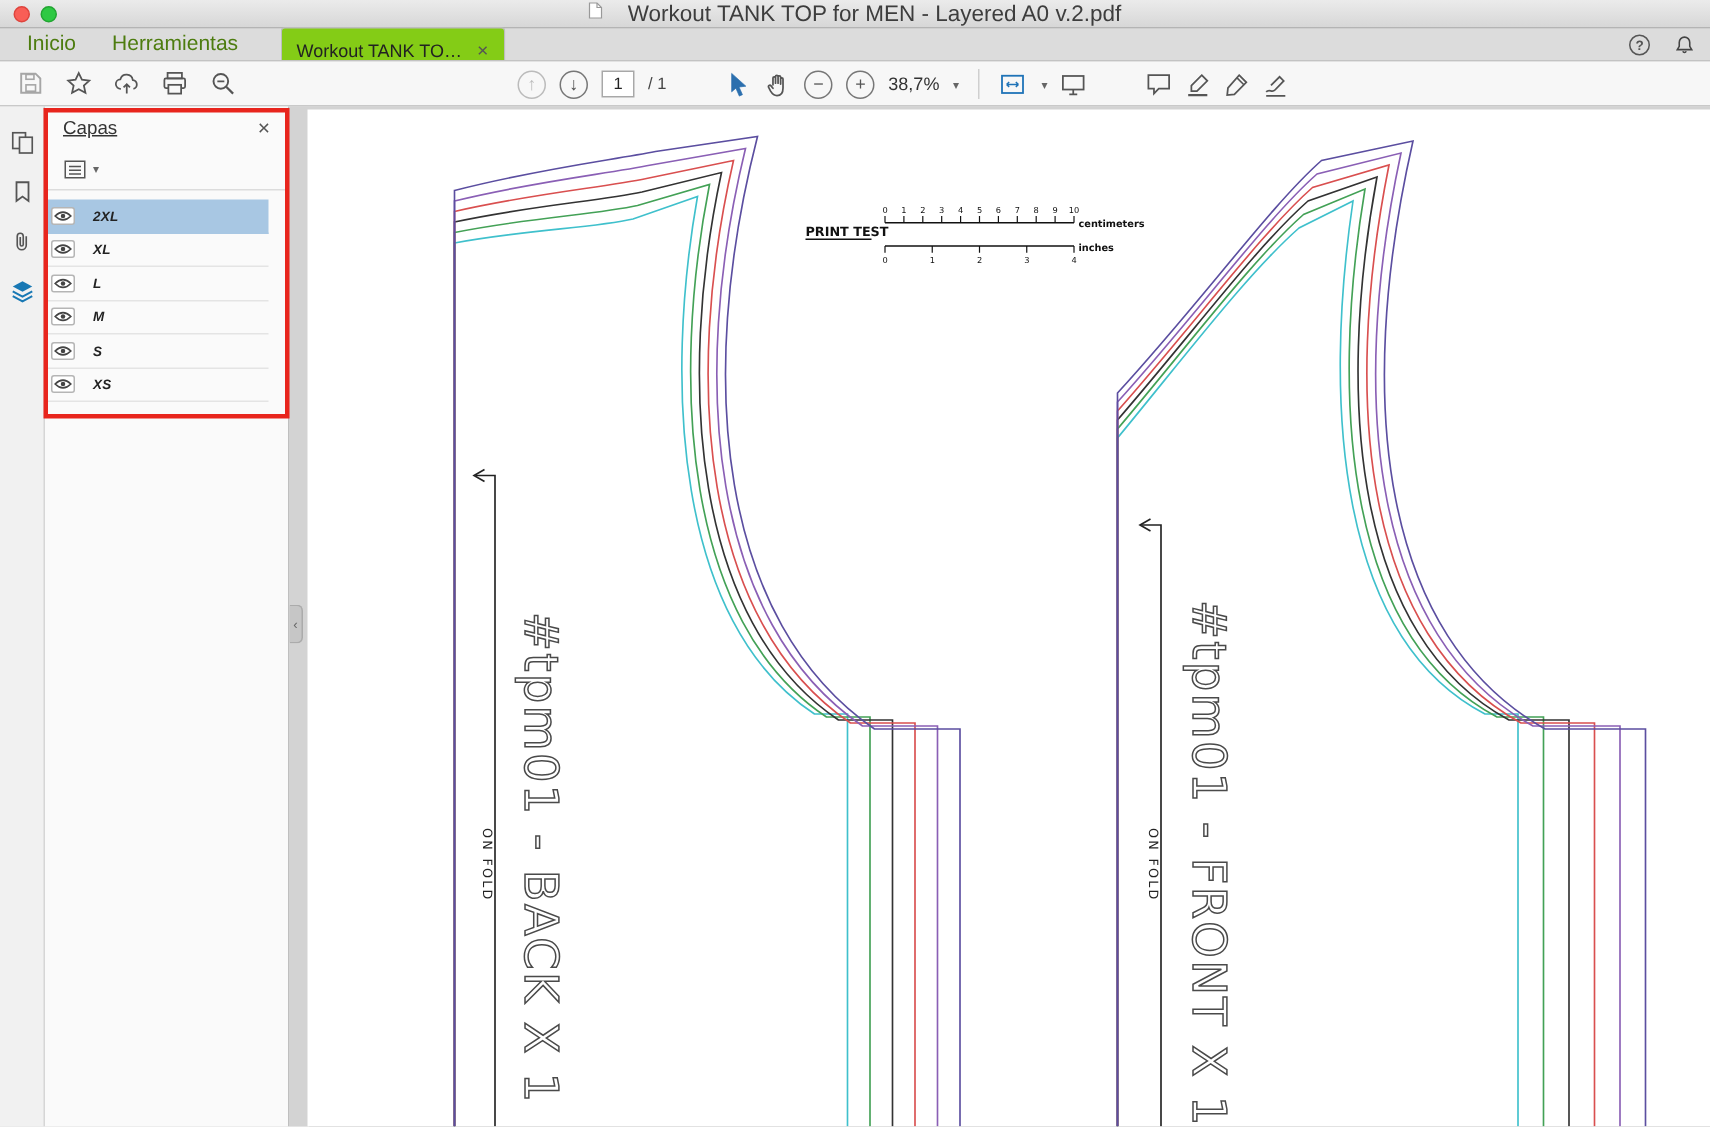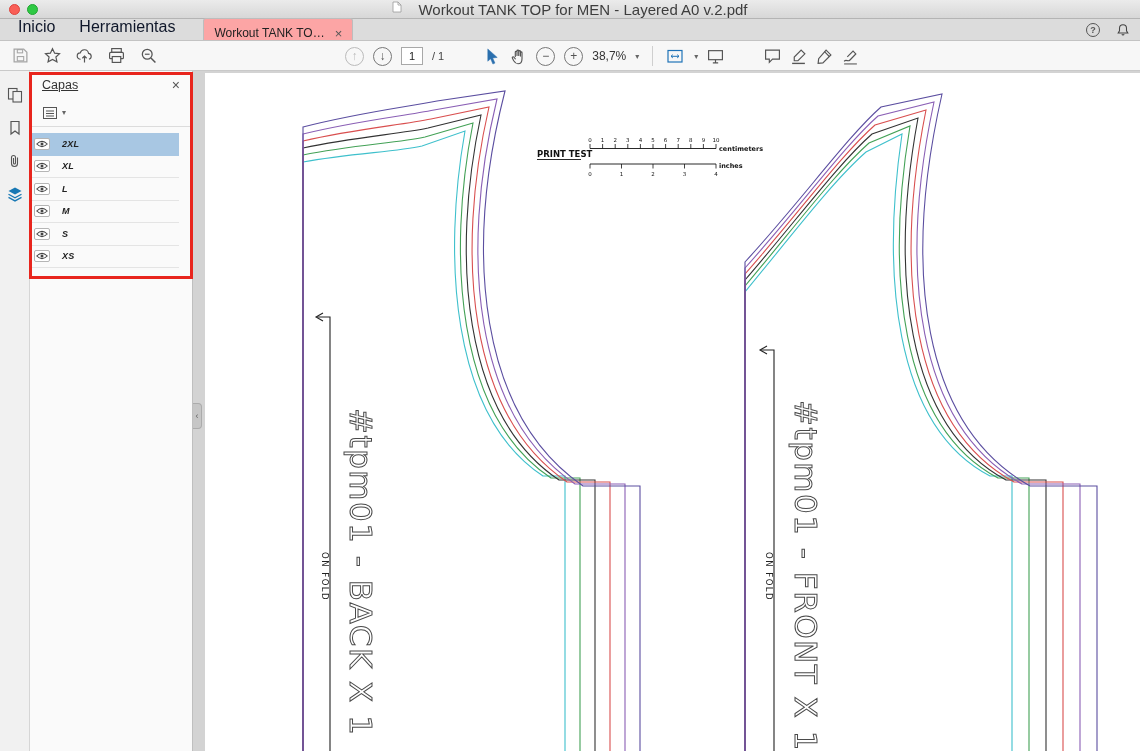--- a/index.html
+++ b/index.html
@@ -10,23 +10,23 @@
   .titlebar { height:19px; background:linear-gradient(#ebebeb,#d7d7d7); border-bottom:1px solid #b4b4b4;
               position:relative; display:flex; align-items:center; }
   .traffic { position:absolute; left:9px; top:4px; display:flex; gap:7px; }
   .tl { width:11px; height:11px; border-radius:50%; display:inline-block; }
   .tl.red { background:#f95e56; border:1px solid #de443d; }
   .tl.green { background:#2ec943; border:1px solid #22a532; }
   .win-title { margin:0 auto; font-size:15px; color:#3d3d3d; display:flex; gap:16px; }
 
   
   .tabbar { height:22px; background:#dcdcdc; border-bottom:1px solid #c3c3c3; display:flex; align-items:flex-end; position:relative; }
-  .tab.plain { font-size:16px; color:#0f172a; padding:3px 12px 4px; }
-  .tab.doc { height:22px; margin-left:16px; background:#fca5a5; border:1px solid #bdbdbd; border-bottom:none;
-             border-radius:3px 3px 0 0; font-size:12px; color:#222; display:flex; align-items:flex-end; gap:10px; padding:0 10px; }
+  .tab.plain { font-size:14px; color:#4d7c0f; padding:3px 12px 4px; }
+  .tab.doc { height:22px; margin-left:16px; background:#84cc16; border:1px solid #bdbdbd; border-bottom:none;
+             border-radius:3px 3px 0 0; font-size:12px; color:#222; display:flex; align-items:flex-start; gap:10px; padding:8px 10px; }
   .tab-close { color:#555; font-size:13px; line-height:1; }
   .tabbar-right { position:absolute; right:10px; top:0; height:22px; display:flex; align-items:center; gap:16px; }
   .help-circle { width:14px; height:14px; border:1.2px solid #555; border-radius:50%; font-size:9px; color:#555;
                  display:flex; align-items:center; justify-content:center; font-weight:bold; }
 
   
   .toolbar { height:30px; background:#f7f7f7; border-bottom:1px solid #c9c9c9; position:relative; display:flex; align-items:center; }
   .tb-left { display:flex; align-items:center; gap:15px; margin-left:12px; }
   .tb-center { position:absolute; left:345px; top:0; height:30px; display:flex; align-items:center; gap:9px; }
   .ic { width:17px; height:17px; display:block; }

